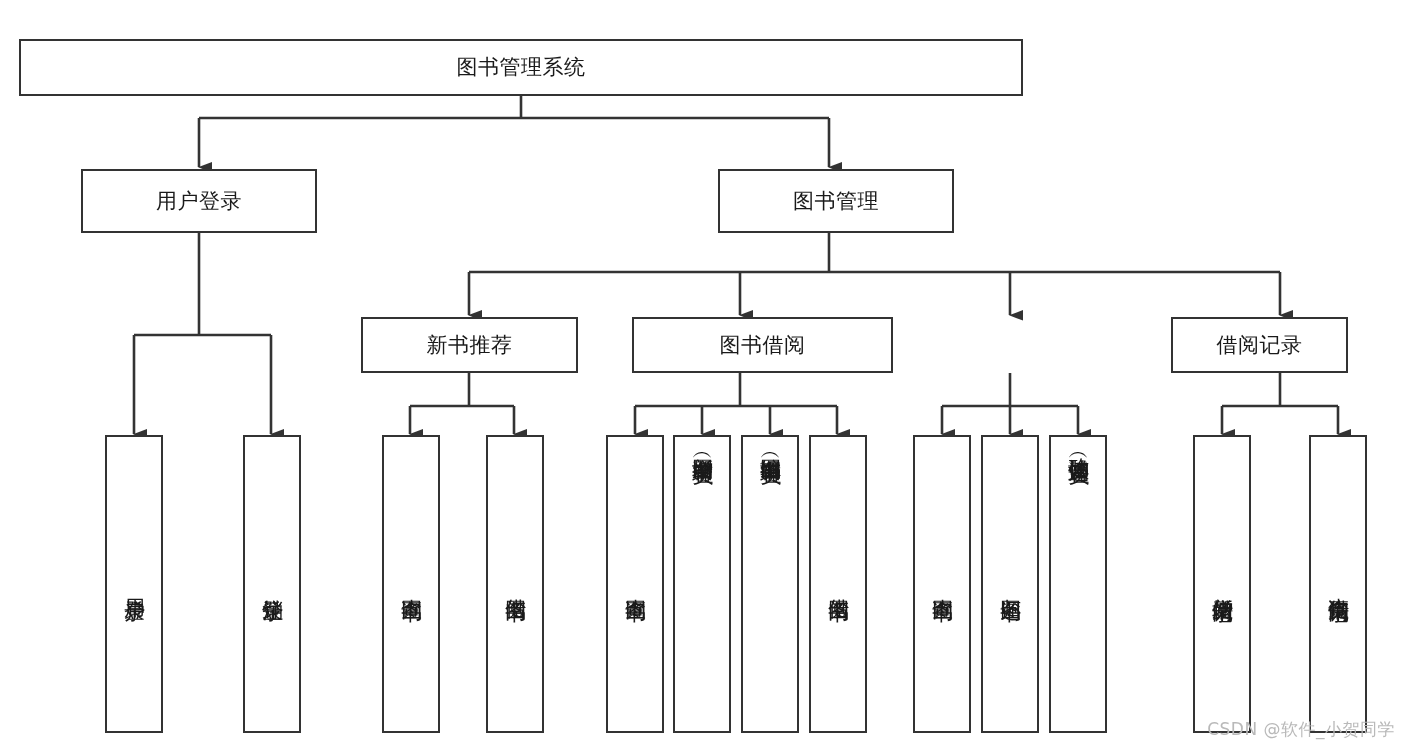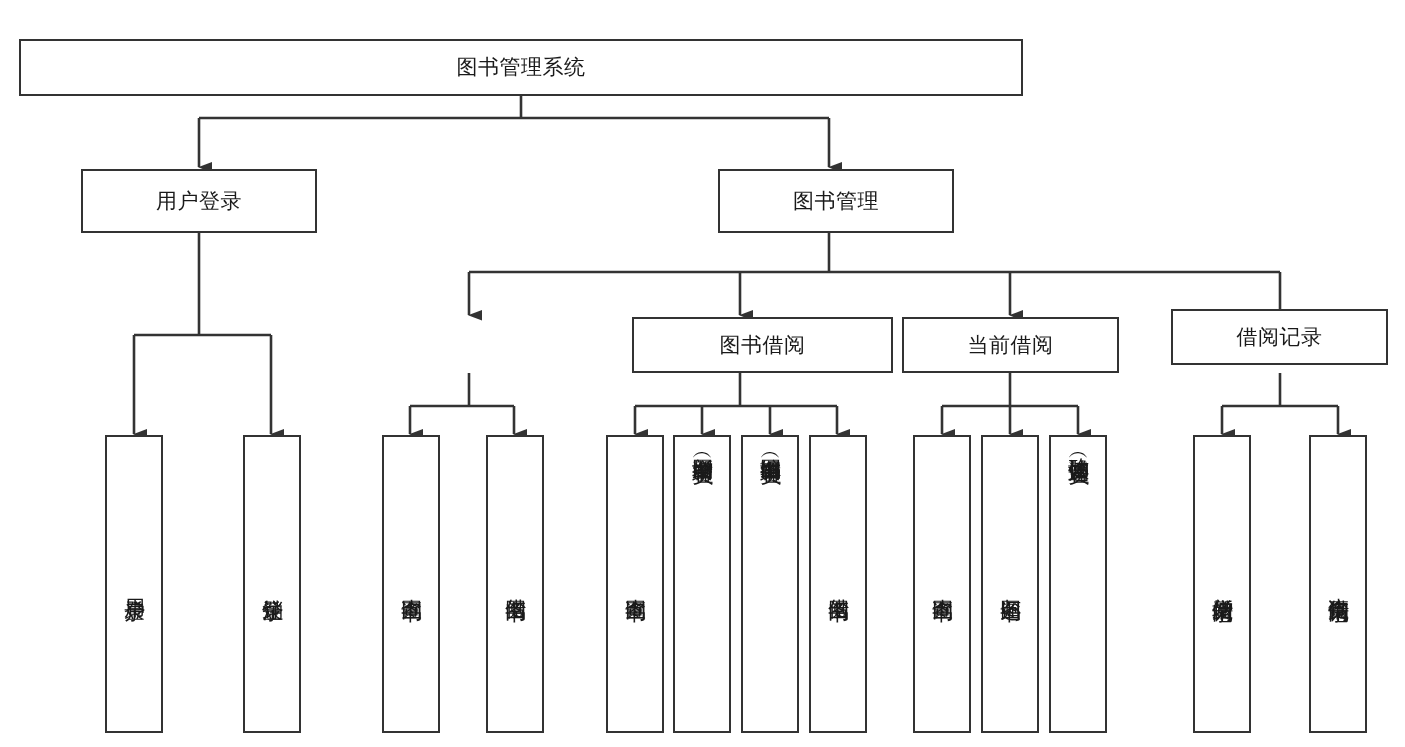--- a/index.html
+++ b/index.html
@@ -135,27 +135,27 @@
     <span class="node-label">图书管理系统</span>
   </div>
 
   <div class="node horizontal" style="left:81px; top:169px; width:236px; height:64px;">
     <span class="node-label">用户登录</span>
   </div>
   <div class="node horizontal" style="left:718px; top:169px; width:236px; height:64px;">
     <span class="node-label">图书管理</span>
   </div>
 
+  <div class="node horizontal" style="left:361px; top:317px; width:217px; height:56px;">
+    <span class="node-label">新书推荐</span>
+  </div>
   <div class="node horizontal" style="left:632px; top:317px; width:261px; height:56px;">
     <span class="node-label">图书借阅</span>
   </div>
-  <div class="node horizontal" style="left:902px; top:317px; width:217px; height:56px;">
-    <span class="node-label">当前借阅</span>
-  </div>
-  <div class="node horizontal" style="left:1171px; top:309px; width:217px; height:56px;">
+  <div class="node horizontal" style="left:1171px; top:317px; width:177px; height:56px;">
     <span class="node-label">借阅记录</span>
   </div>
 
   <div class="node vertical center-text" style="left:105px; top:435px; width:58px; height:298px;">
     <span class="node-label">用户登录</span>
   </div>
   <div class="node vertical center-text" style="left:243px; top:435px; width:58px; height:298px;">
     <span class="node-label">注销登录</span>
   </div>
 
@@ -189,13 +189,14 @@
     <span class="node-label">确认归还（管理员）</span>
   </div>
 
   <div class="node vertical center-text" style="left:1193px; top:435px; width:58px; height:298px;">
     <span class="node-label">新增借阅记录</span>
   </div>
   <div class="node vertical center-text" style="left:1309px; top:435px; width:58px; height:298px;">
     <span class="node-label">查询借阅记录</span>
   </div>
 
+  <div id="watermark">CSDN @软件_小贺同学</div>
 </div>
 
 </body></html>

